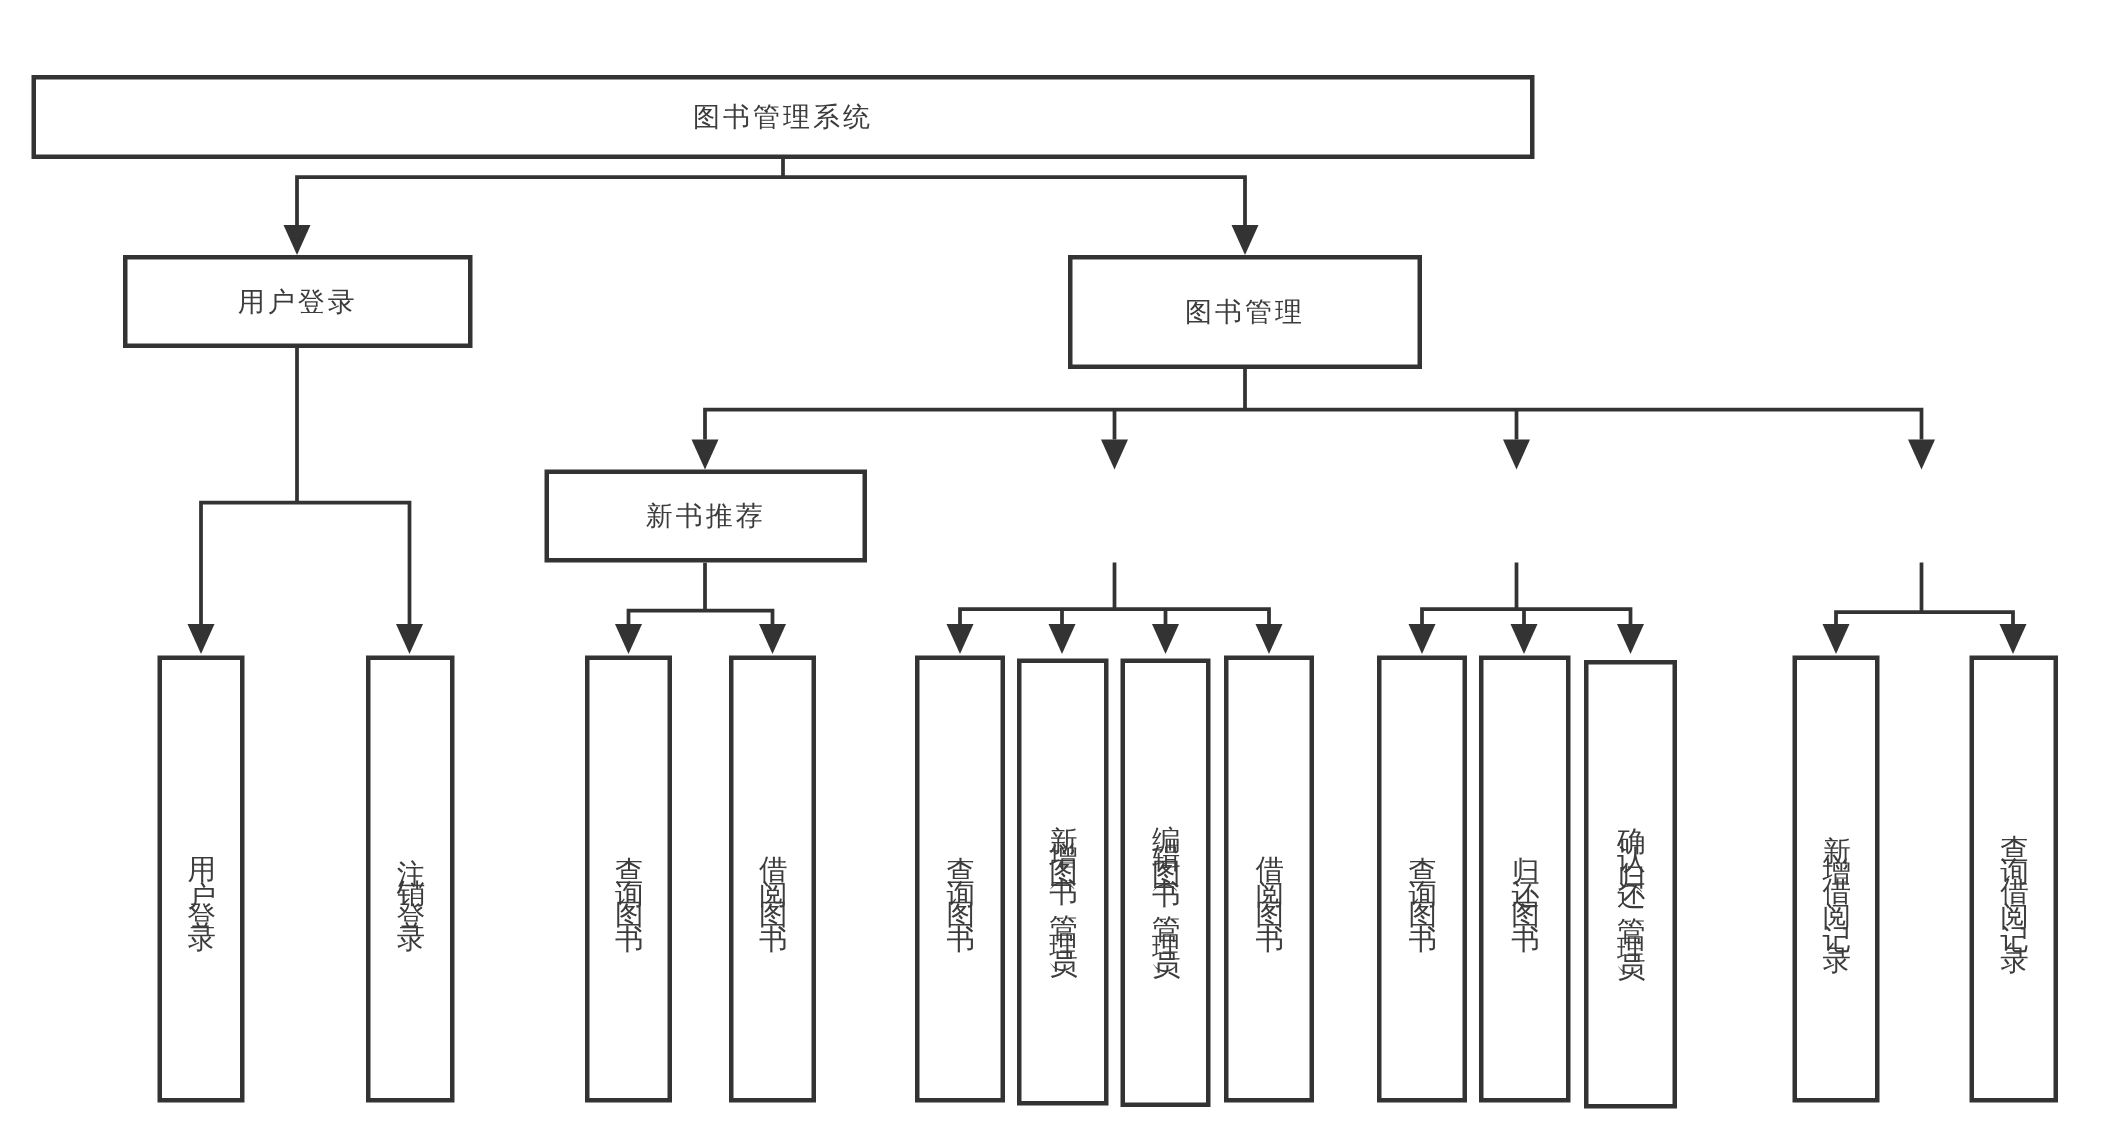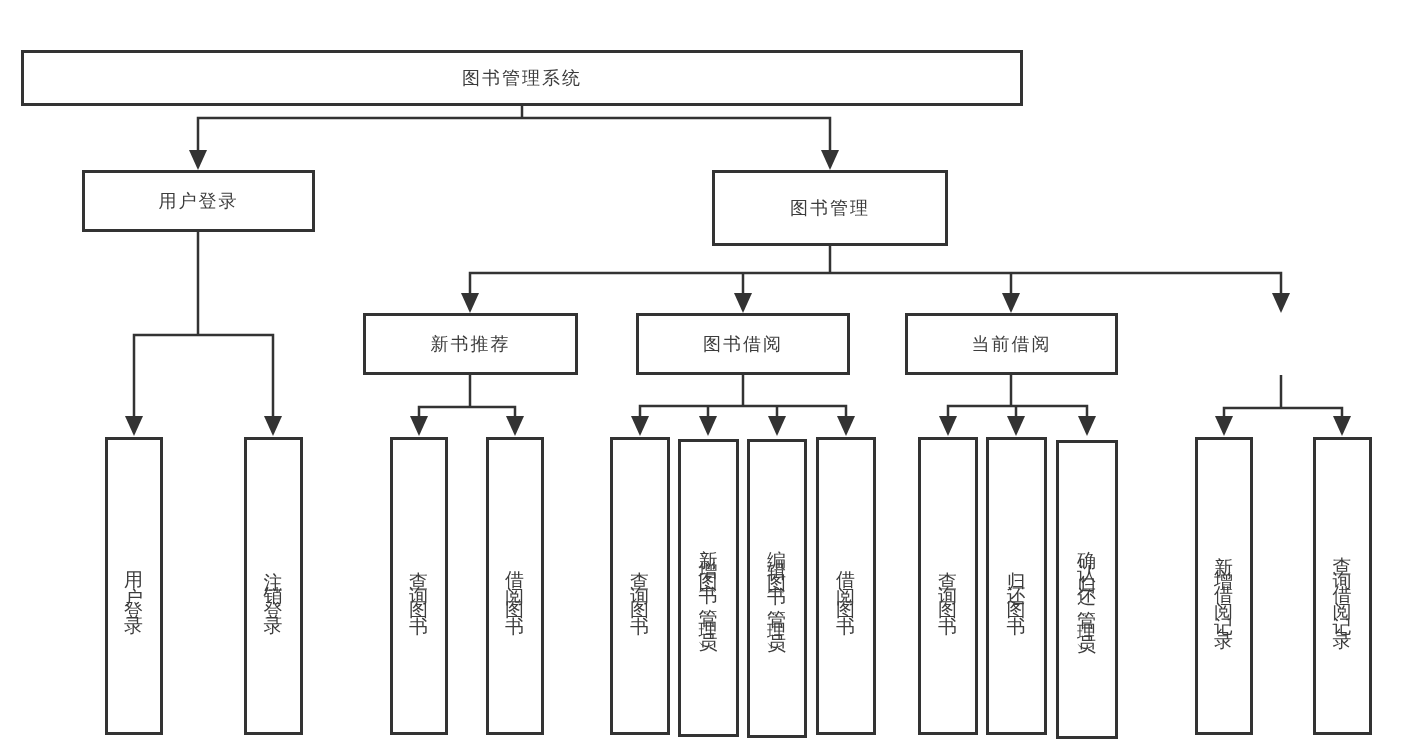--- a/index.html
+++ b/index.html
@@ -89,26 +89,20 @@
   <div class="node hnode" style="left:82px;top:170px;width:233px;height:62px;">
     <span>用户登录</span>
   </div>
   <div class="node hnode" style="left:712px;top:170px;width:236px;height:76px;">
     <span>图书管理</span>
   </div>
 
   <div class="node hnode" style="left:363px;top:313px;width:215px;height:62px;">
     <span>新书推荐</span>
   </div>
-  <div class="node hnode" style="left:636px;top:313px;width:214px;height:62px;">
-    <span>图书借阅</span>
-  </div>
-  <div class="node hnode" style="left:905px;top:313px;width:213px;height:62px;">
-    <span>当前借阅</span>
-  </div>
 
   <div class="node vnode" style="left:105px;top:437px;width:58px;height:298px;">
     <span>用户登录</span>
   </div>
   <div class="node vnode" style="left:244px;top:437px;width:59px;height:298px;">
     <span>注销登录</span>
   </div>
 
   <div class="node vnode" style="left:390px;top:437px;width:58px;height:298px;">
     <span>查询图书</span>

